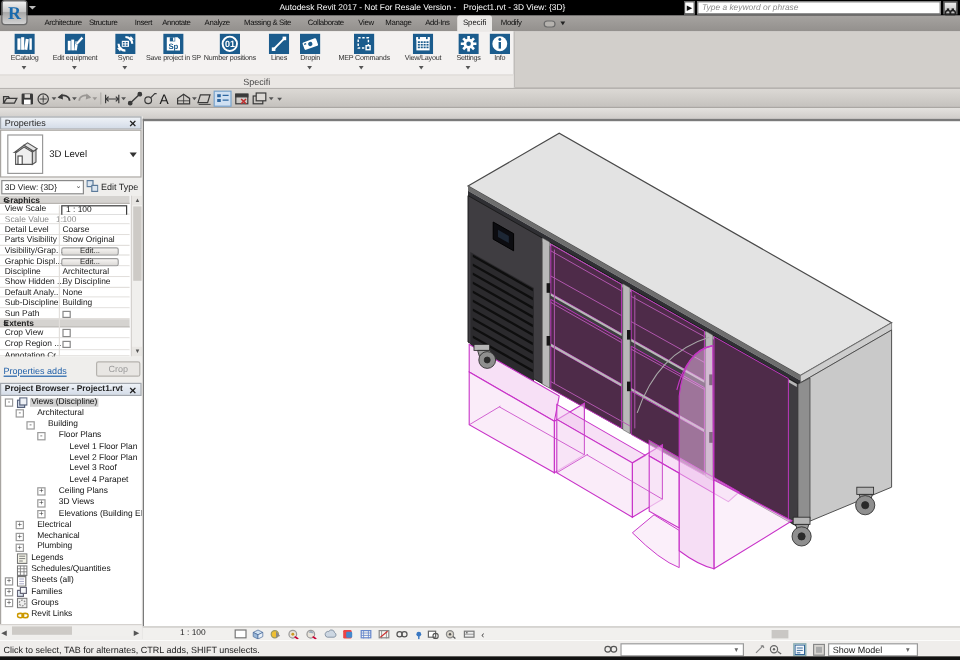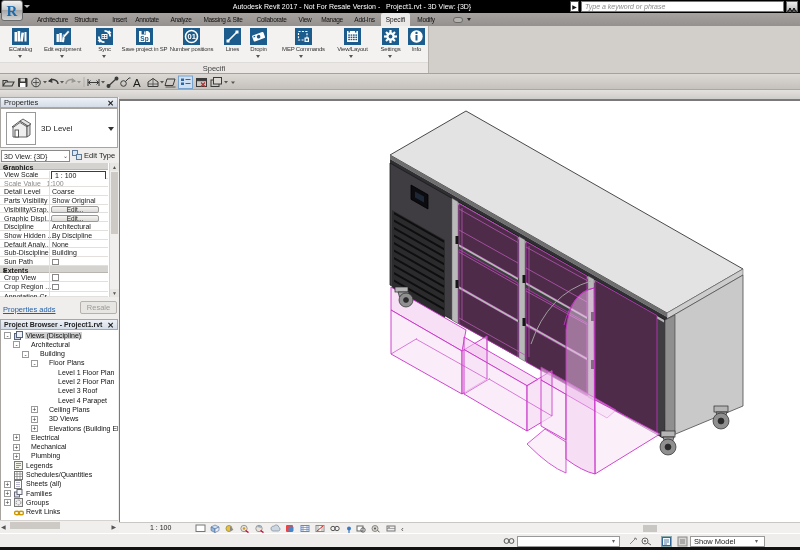--- a/index.html
+++ b/index.html
@@ -394,21 +394,21 @@
         <span class="pval"></span>
       </div>
   </div>
   <div class="abs" style="left:49px;top:171px;width:1px;height:126px;background:#e2dfdc"></div>
   <div class="abs" id="pg-sb">
     <div style="position:absolute;left:0;top:0;width:9px;height:8px;background:#e8e6e3;font-size:5px;color:#555;text-align:center;line-height:8px">▲</div>
     <div style="position:absolute;left:1px;top:9px;width:7px;height:62px;background:#cdcac6"></div>
     <div style="position:absolute;left:0;bottom:0;width:9px;height:8px;background:#e8e6e3;font-size:5px;color:#555;text-align:center;line-height:8px">▼</div>
   </div>
   <div class="abs" id="prop-help">Properties adds</div>
-  <div class="abs" id="apply-btn">Resale</div>
+  <div class="abs" id="apply-btn">Crop</div>
 
   <div class="abs" id="pb-hdr">Project Browser - Project1.rvt<span class="hdr-x">✕</span></div>
   <div class="abs" id="tree">
     <div class="titem" style="top:1px">
         <span class="exp" style="left:3px">-</span>
         <svg style="position:absolute;left:13px;top:0" width="9" height="9" viewBox="0 0 9 9">
           <rect x="0.5" y="2.5" width="6" height="6" fill="#cfd8e8" stroke="#55617a"></rect>
           <rect x="2.5" y="0.5" width="6" height="6" fill="#eef1f6" stroke="#55617a"></rect>
         </svg>
         <span class="txt" style="left:24px;background:#d0d0d0;padding:0 1px">Views (Discipline)</span>
@@ -693,20 +693,21 @@
       <g transform="translate(192,0)">
           <rect x="1" y="2" width="8" height="5" fill="#eee" stroke="#777"></rect>
           <path d="M1 4.5 h8" stroke="#777" stroke-width="0.6"></path>
           <circle cx="3" cy="3.2" r="0.8" fill="#777"></circle>
         </g>
       <text x="207" y="7.5" font-size="8" fill="#444" font-family="Liberation Sans">‹</text>
     </svg>
     <span id="hthumb"></span>
   </div>
   <div class="abs" id="statusbar">
+      <span id="status-text">Click to select, TAB for alternates, CTRL adds, SHIFT unselects.</span>
     <svg style="position:absolute;left:503px;top:2px" width="12" height="10" viewBox="0 0 12 10">
         <circle cx="3.5" cy="5" r="2.4" fill="none" stroke="#555" stroke-width="1"></circle>
         <circle cx="8.5" cy="5" r="2.4" fill="none" stroke="#555" stroke-width="1"></circle>
         <path d="M5.9 5 h0.4" stroke="#555"></path>
       </svg>
     <span class="sbcombo" style="left:517px;top:1.5px;width:103px;height:11px"></span>
     <span style="position:absolute;left:612px;top:3px;font-size:6px;color:#666">▾</span>
     <svg style="position:absolute;left:628px;top:2px" width="26" height="10" viewBox="0 0 26 10">
         <path d="M2 8 L8 2 M8 2 l0.5 2 M8 2 l-2 0.5" stroke="#888" fill="none"></path>
         <circle cx="17" cy="5" r="3" fill="none" stroke="#666"></circle>

